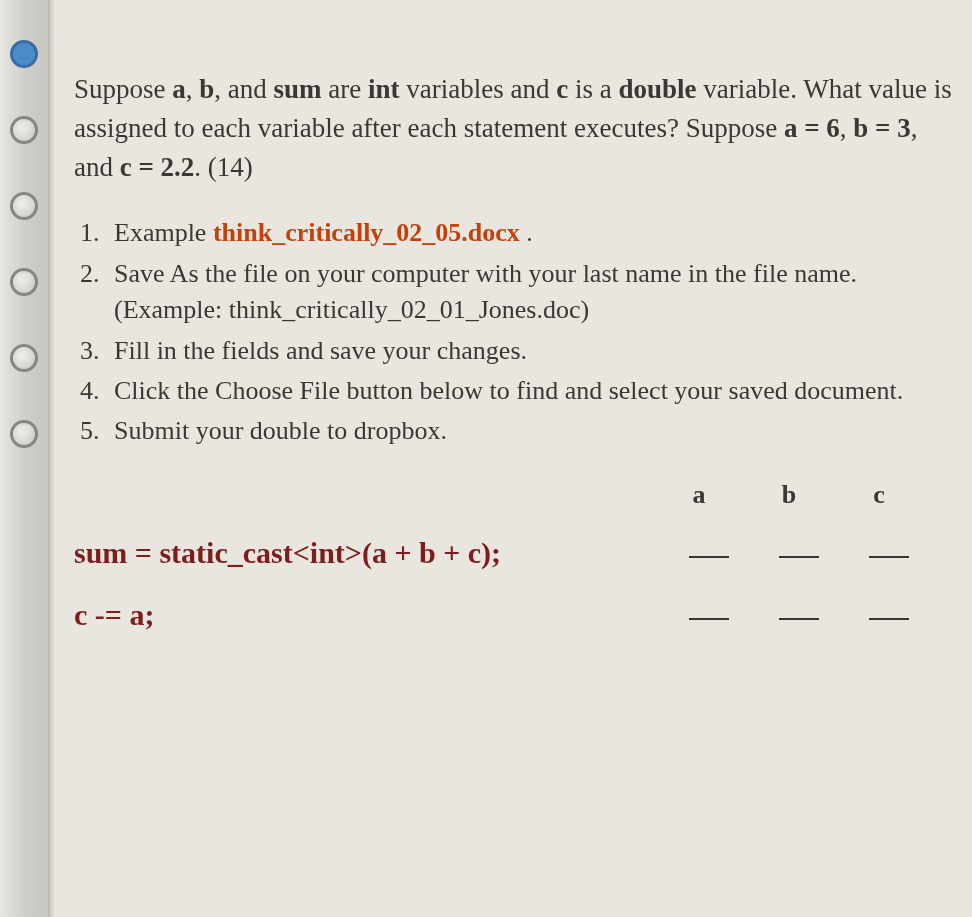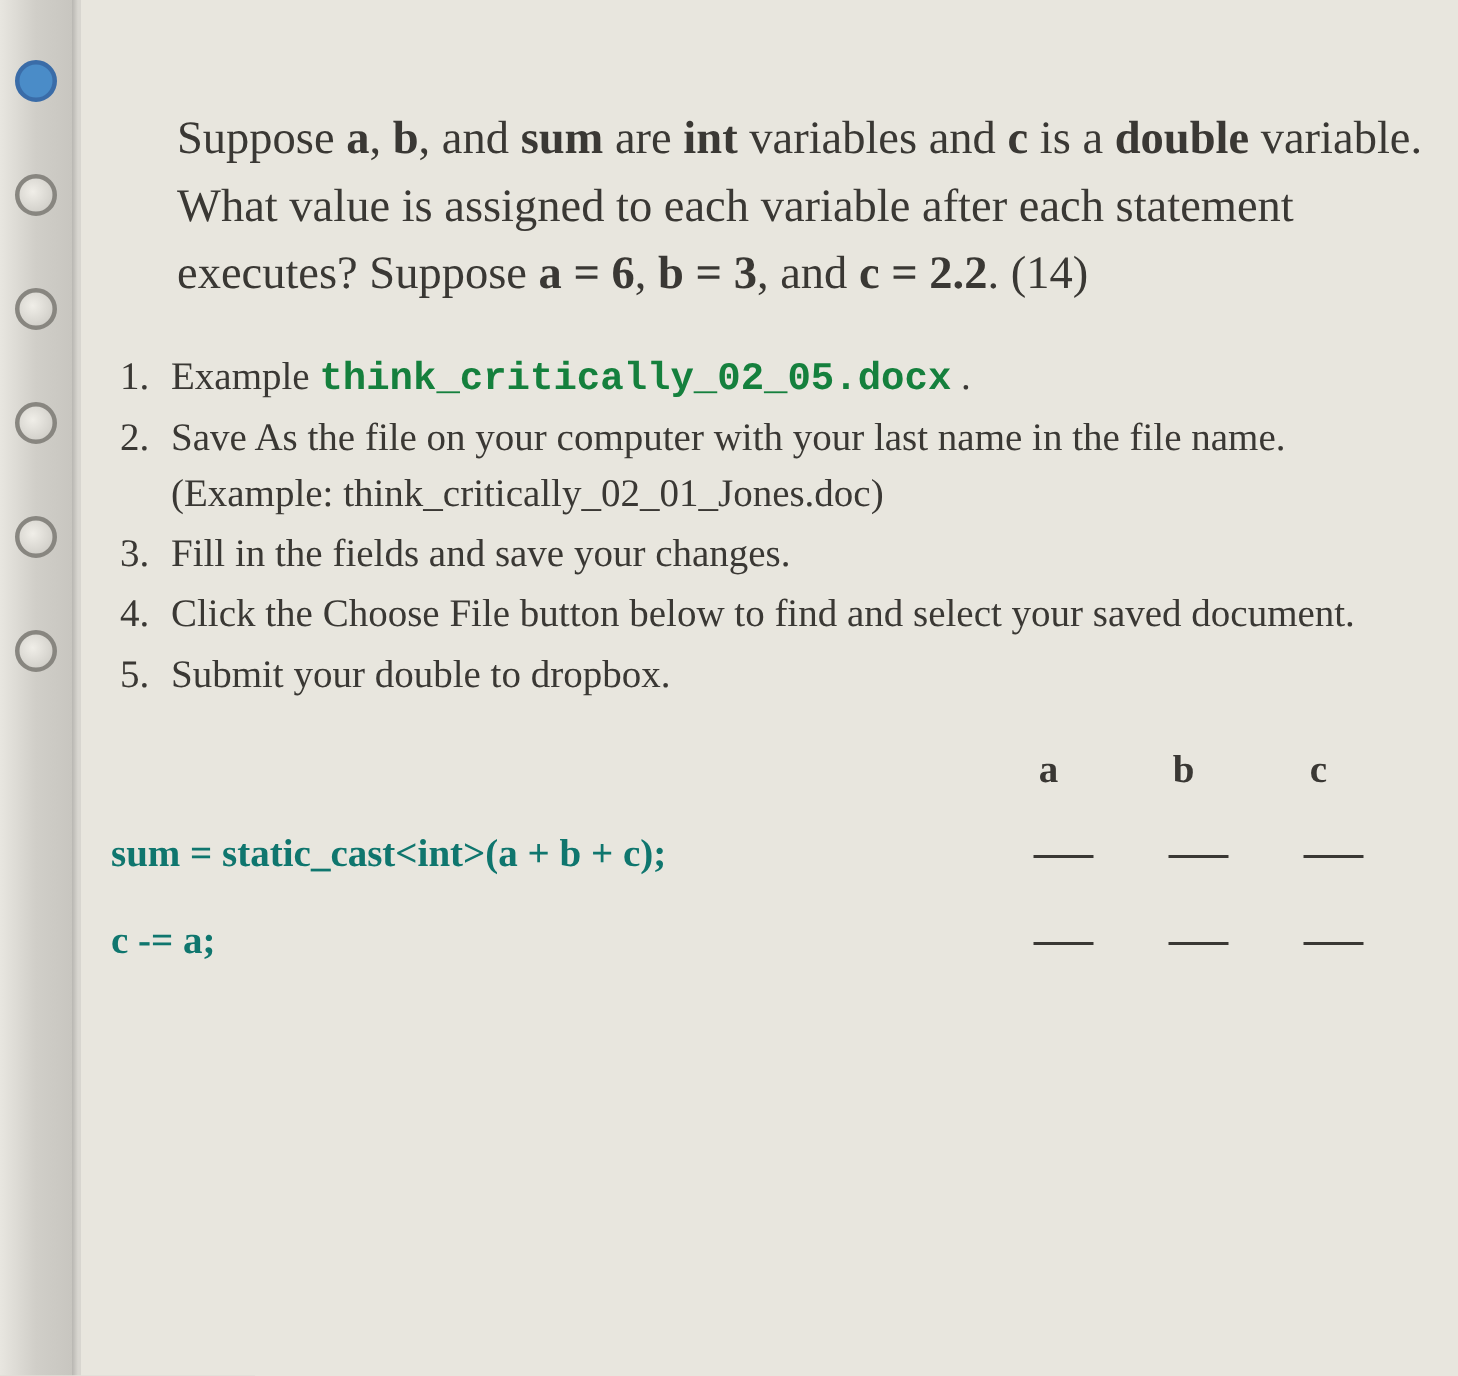--- a/index.html
+++ b/index.html
@@ -51,24 +51,23 @@
       position: absolute;
       left: 54px;
       top: 0;
       right: 0;
       bottom: 0;
       background: #e8e6de;
       padding: 70px 20px 40px 20px;
       color: #3a3834;
     }
     .question-text {
-      font-size: 31px;
+      font-size: 27px;
       line-height: 1.45;
       margin-bottom: 28px;
-      margin-left: 44px;
     }
     .question-text b, .question-text .bold {
       font-weight: bold;
     }
     .instructions {
       list-style: none;
       margin-bottom: 30px;
       padding-left: 6px;
     }
     .instructions li {
@@ -78,23 +77,22 @@
       display: flex;
     }
     .instructions .num {
       min-width: 34px;
       flex-shrink: 0;
     }
     .instructions .txt {
       flex: 1;
     }
     .link {
-      color: #15803d;
-      font-weight: bold;
-      font-family: Liberation Mono, monospace;
+      color: #c2410c;
+      font-weight: bold;
     }
     .table-area {
       margin-top: 24px;
       padding-right: 18px;
     }
     .table-header {
       display: flex;
       justify-content: flex-end;
       font-size: 26px;
       font-weight: bold;
@@ -105,24 +103,24 @@
       width: 90px;
       text-align: center;
     }
     .stmt-row {
       display: flex;
       align-items: baseline;
       margin-bottom: 28px;
     }
     .stmt-code {
       flex: 1;
-      font-size: 26px;
+      font-size: 30px;
       font-weight: bold;
       font-family: Georgia, serif;
-      color: #0f766e;
+      color: #7f1d1d;
     }
     .blanks {
       display: flex;
     }
     .blank {
       width: 90px;
       text-align: center;
       font-size: 26px;
       color: #3a3834;
     }

